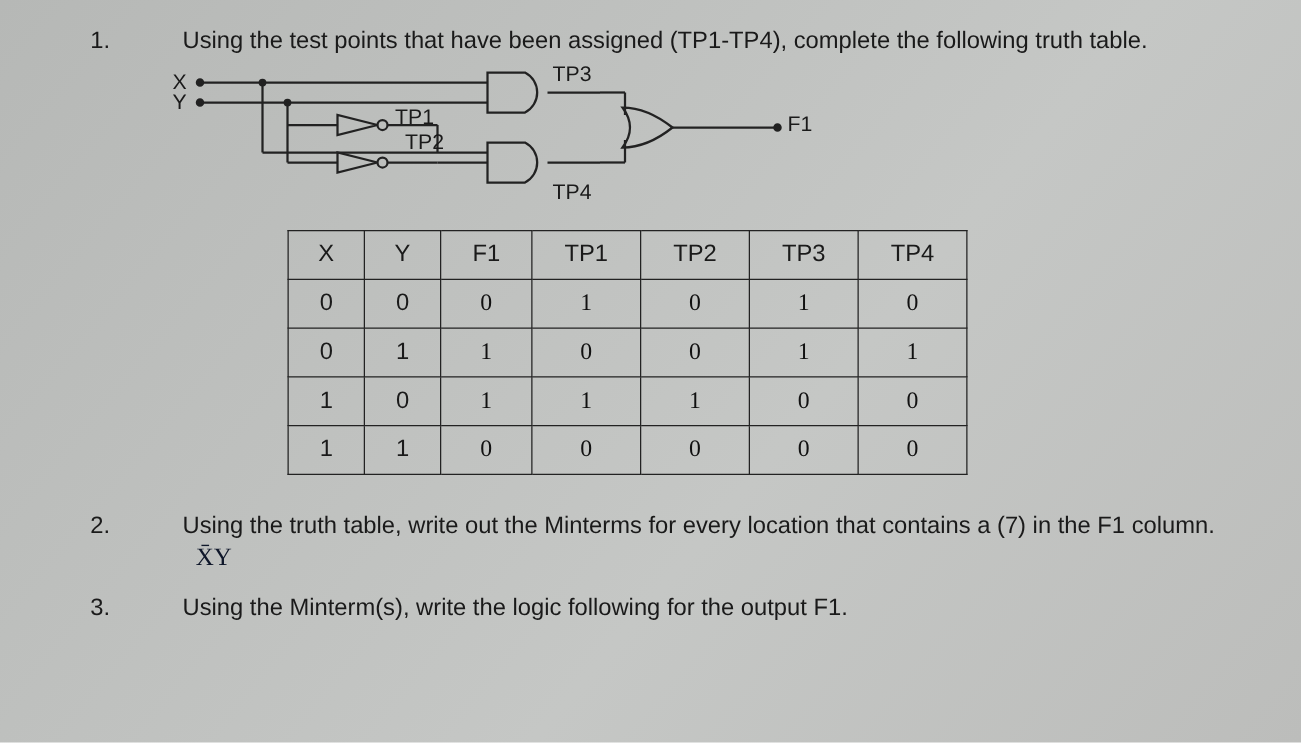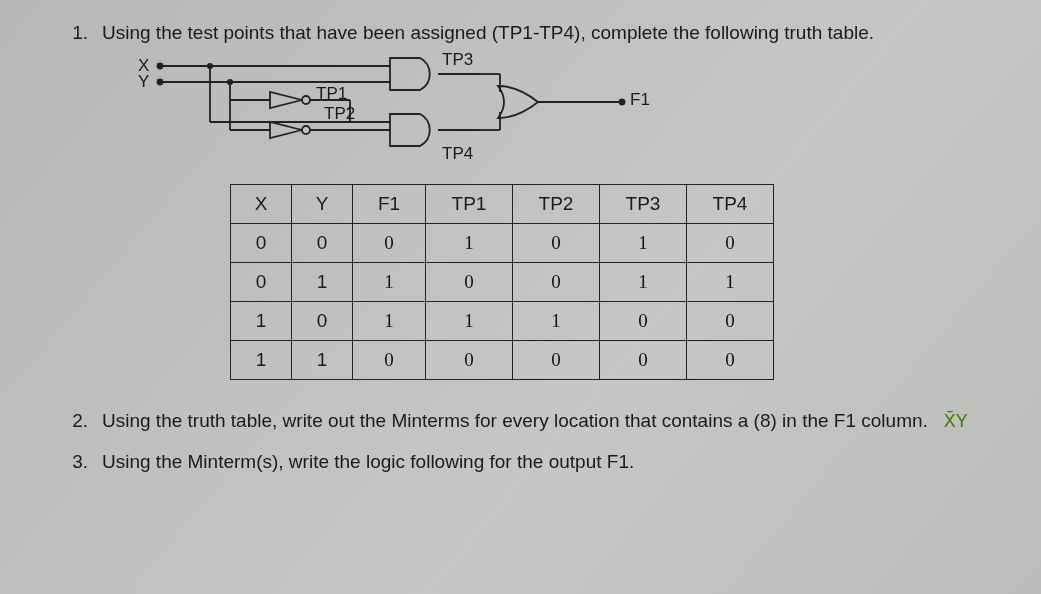--- a/index.html
+++ b/index.html
@@ -24,20 +24,21 @@
     gap: 14px;
     line-height: 1.35;
     margin-bottom: 4px;
   }
   .qnum {
     min-width: 28px;
     text-align: right;
   }
   .qtext {
     flex: 1;
+    margin-left: 44px;
   }
   
   .circuit-wrap {
     position: relative;
     width: 560px;
     height: 120px;
     margin-left: 60px;
     margin-top: 6px;
     margin-bottom: 12px;
   }
@@ -66,23 +67,23 @@
   }
   table.truth th {
     font-weight: normal;
   }
   .hand {
     font-family: "Comic Sans MS", "Segoe Script", cursive;
     font-size: 22px;
     color: #111;
   }
   .hand-faint {
-    font-family: Liberation Mono, monospace;
+    font-family: Liberation Serif, serif;
     font-size: 20px;
-    color: #4d7c0f;
+    color: #0f172a;
   }
   .c-xy { width: 60px; }
   .c-f1 { width: 72px; }
   .c-tp { width: 86px; }
 
   .q2 { margin-top: 10px; }
   .q3 { margin-top: 14px; }
 </style>
 </head>
 <body>
@@ -202,21 +203,21 @@
           <td class="hand">0</td>
           <td class="hand">0</td>
         </tr>
       </tbody>
     </table>
   </div>
 
   <div class="qrow q2">
     <div class="qnum">2.</div>
     <div class="qtext">
-      <span>Using the truth table, write out the Minterms for every location that contains a (8) in the F1 column.</span>
+      <span>Using the truth table, write out the Minterms for every location that contains a (7) in the F1 column.</span>
       &nbsp;&nbsp;<span class="hand-faint">X̄Y</span>
     </div>
   </div>
 
   <div class="qrow q3">
     <div class="qnum">3.</div>
     <div class="qtext">Using the Minterm(s), write the logic following for the output F1.</div>
   </div>
 
 </div>

